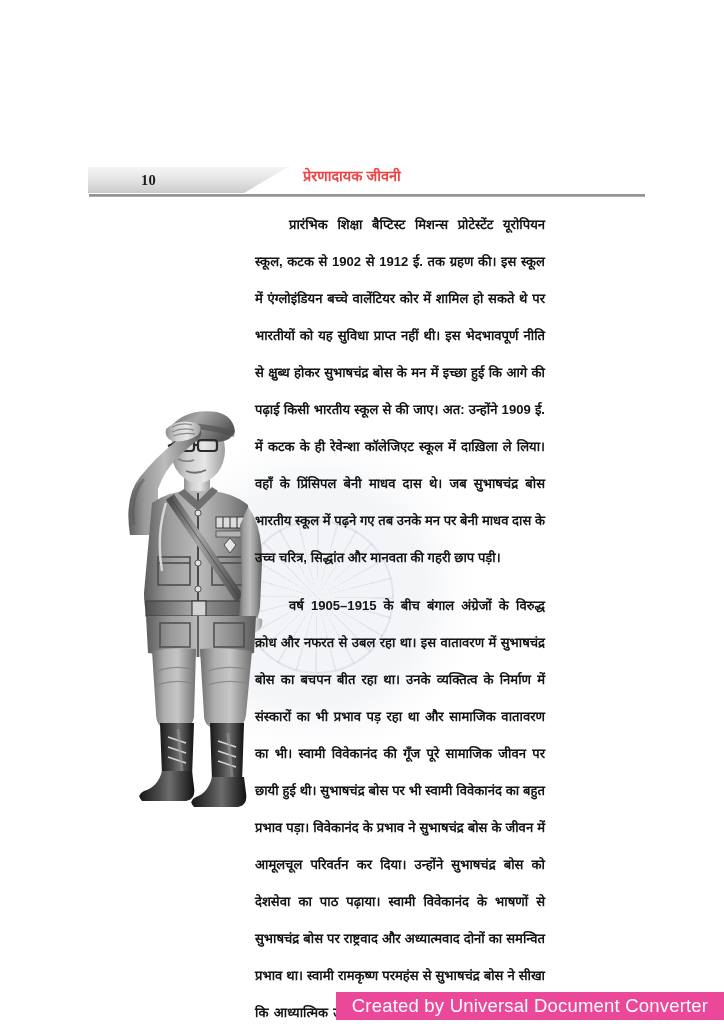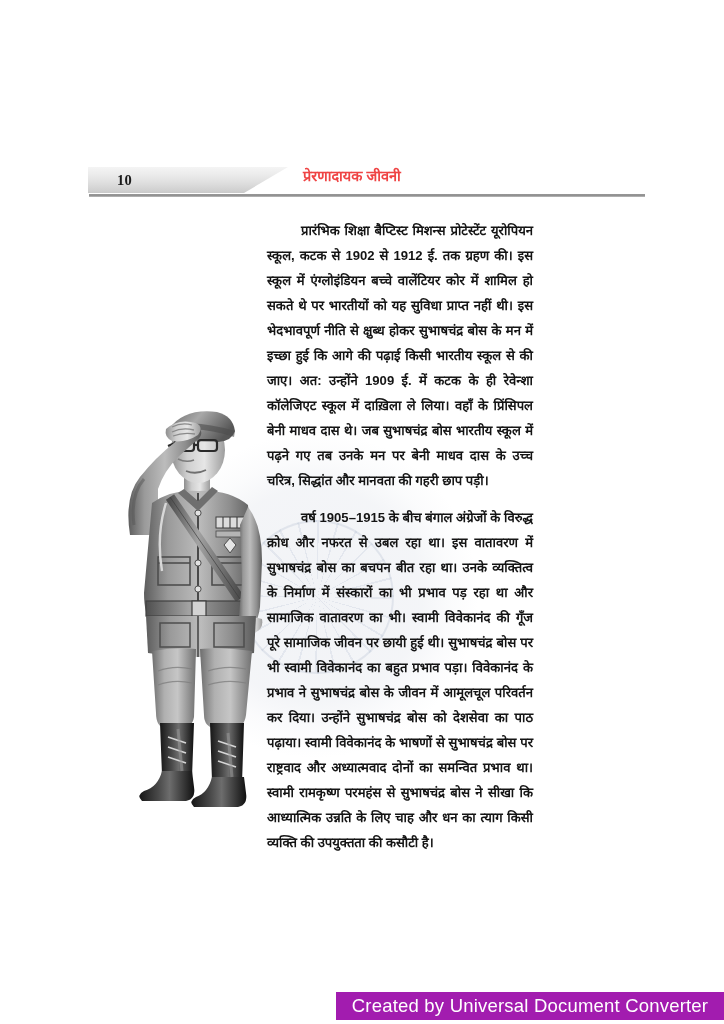--- a/index.html
+++ b/index.html
@@ -73,21 +73,21 @@
       #ececec 28%,
       #dedede 62%,
       #d2d2d2 86%,
       #c9c9c9 100%);
     -webkit-clip-path: polygon(0 0, 100% 0, 78% 100%, 0 100%);
     clip-path: polygon(0 0, 100% 0, 78% 100%, 0 100%);
     display: flex;
     align-items: center;
   }
   #page-number {
-    margin-left: 29px;
+    margin-left: 53px;
     font-size: 14.5px;
     font-weight: bold;
     color: #1b1b1b;
     letter-spacing: .3px;
   }
   #header-title {
     position: absolute;
     left: 303px;
     top: 0px;
     font-size: 14.5px;
@@ -116,40 +116,40 @@
   #illustration svg { display: block; width: 100%; height: 100%; }
 
   
   #body-text {
     position: absolute;
     left: 255px;
     top: 206px;
     width: 290px;
   }
   .para {
-    margin: 12px;
+    margin: 0;
     text-align: justify;
     text-justify: inter-word;
     font-size: 13.1px;
-    line-height: 25px;
+    line-height: 37px;
     color: #141414;
     font-family: "Liberation Sans", "DejaVu Sans", sans-serif;
     font-weight: 600;
     text-indent: 34px;
   }
   .para + .para { margin-top: 11px; }
 
   
   #converter-watermark {
     position: absolute;
     left: 336px;
     top: 992px;
     width: 388px;
     height: 28px;
-    background: #a21caf;
+    background: #ec4899;
     display: flex;
     align-items: center;
     justify-content: center;
   }
   #converter-watermark span {
     font-family: "Liberation Sans", "DejaVu Sans", sans-serif;
     font-size: 18.5px;
     color: #ffffff;
     letter-spacing: .2px;
     white-space: nowrap;

